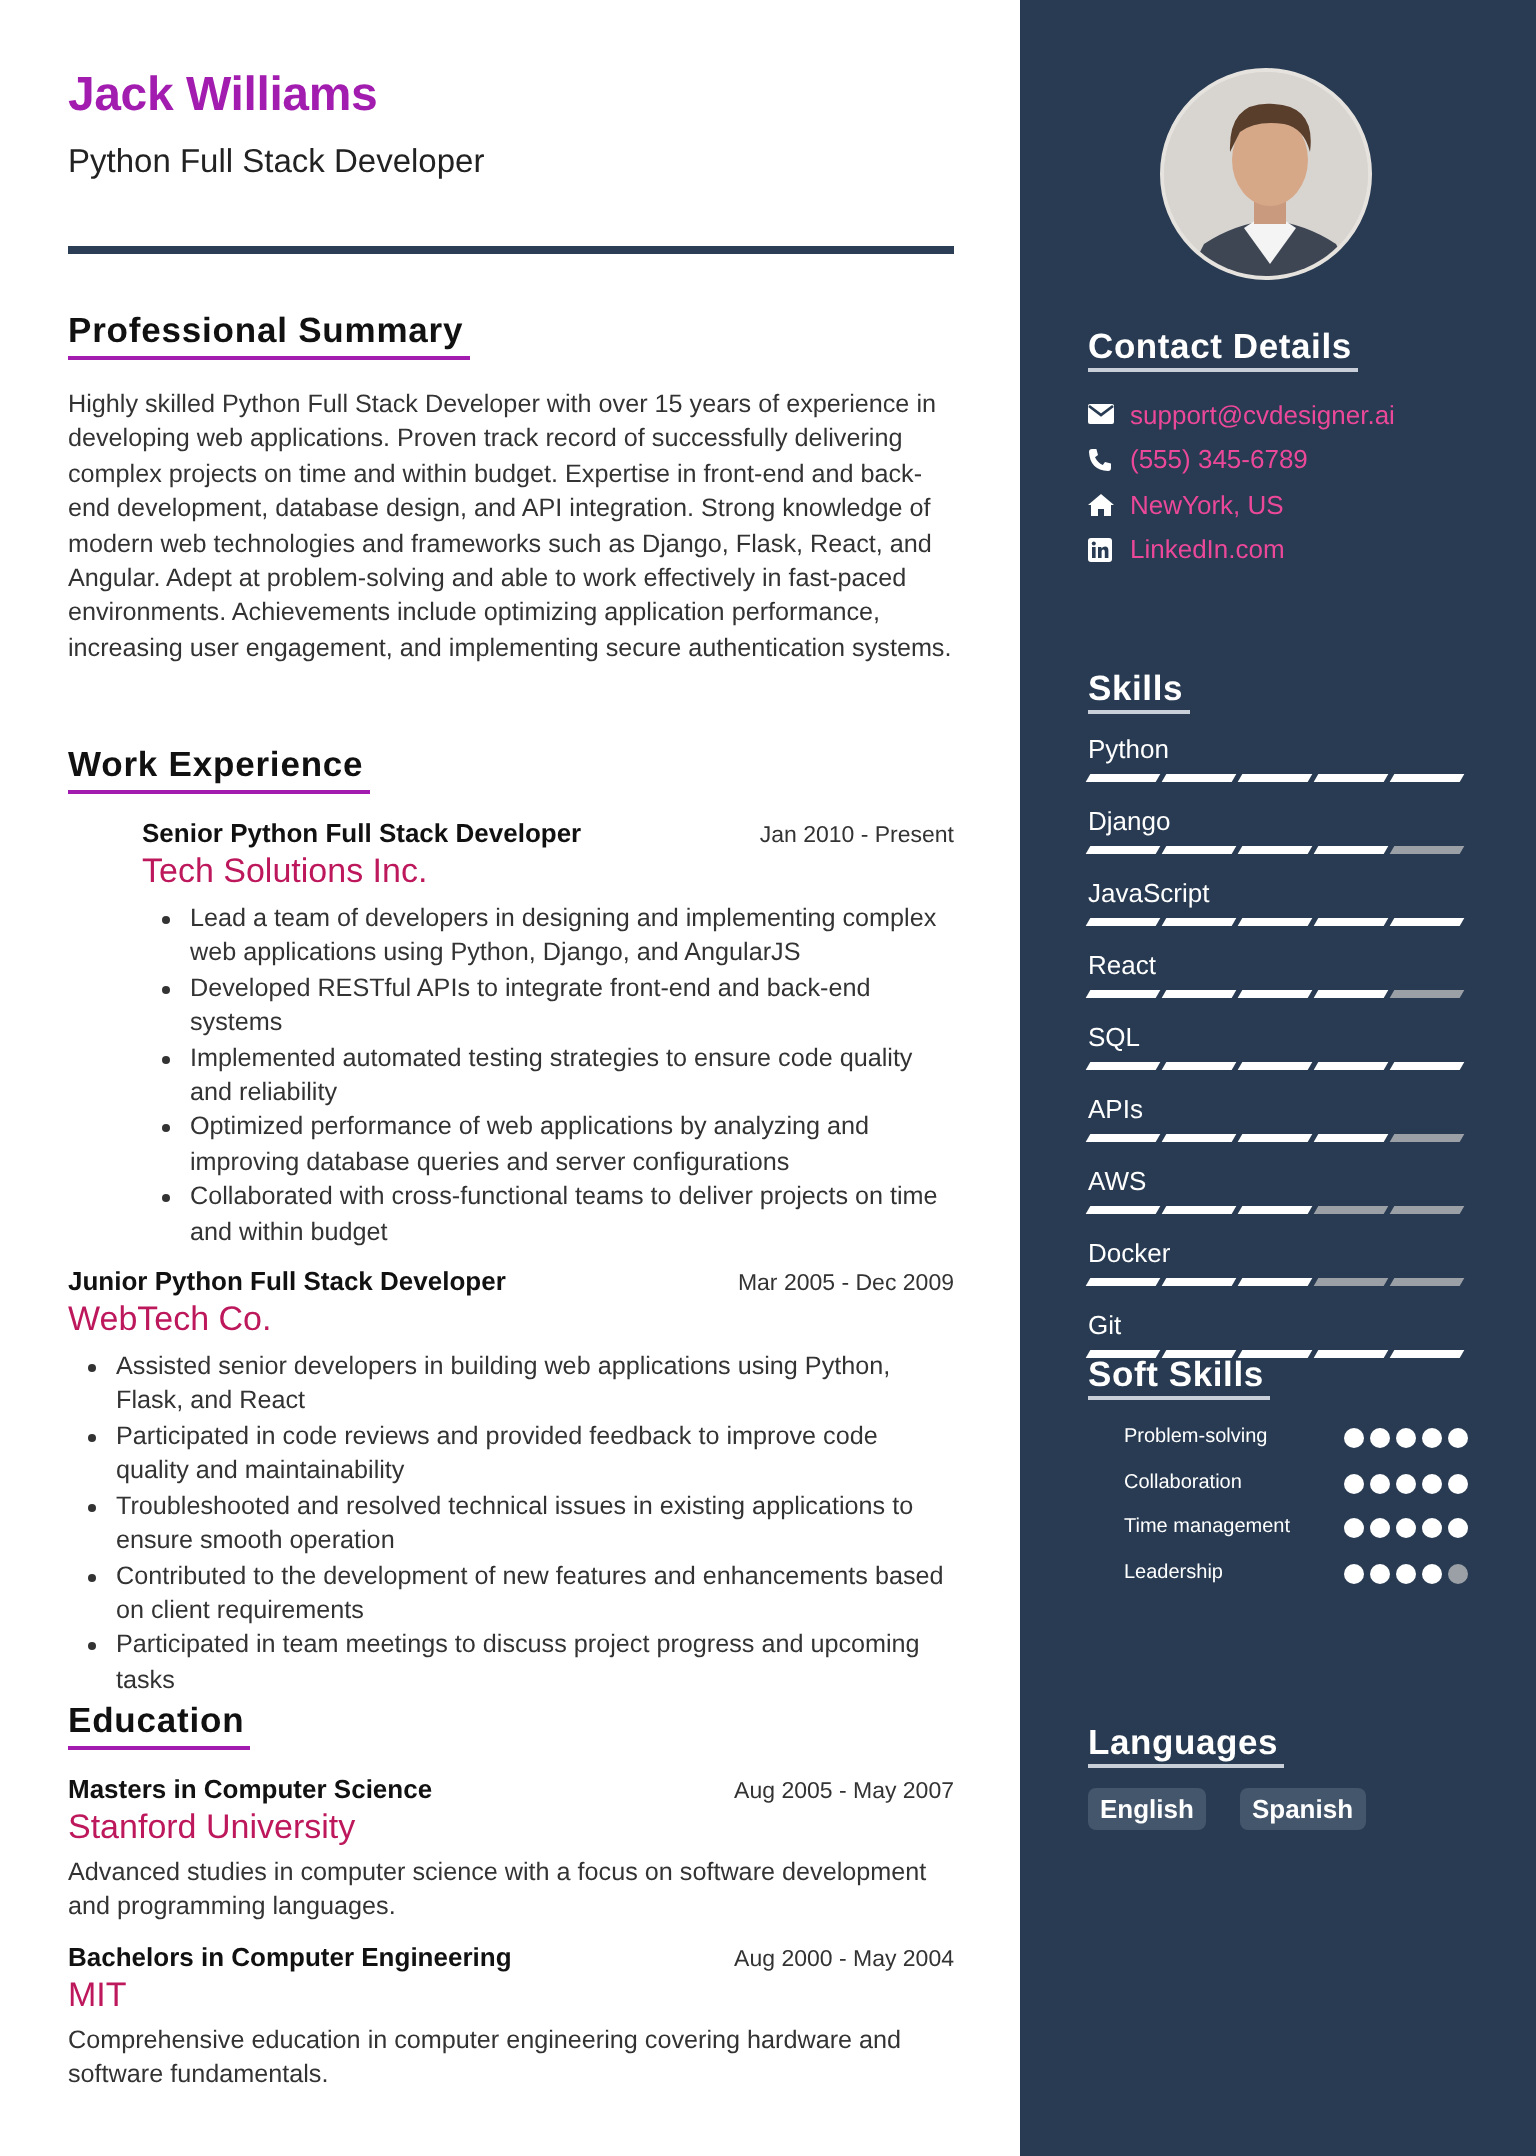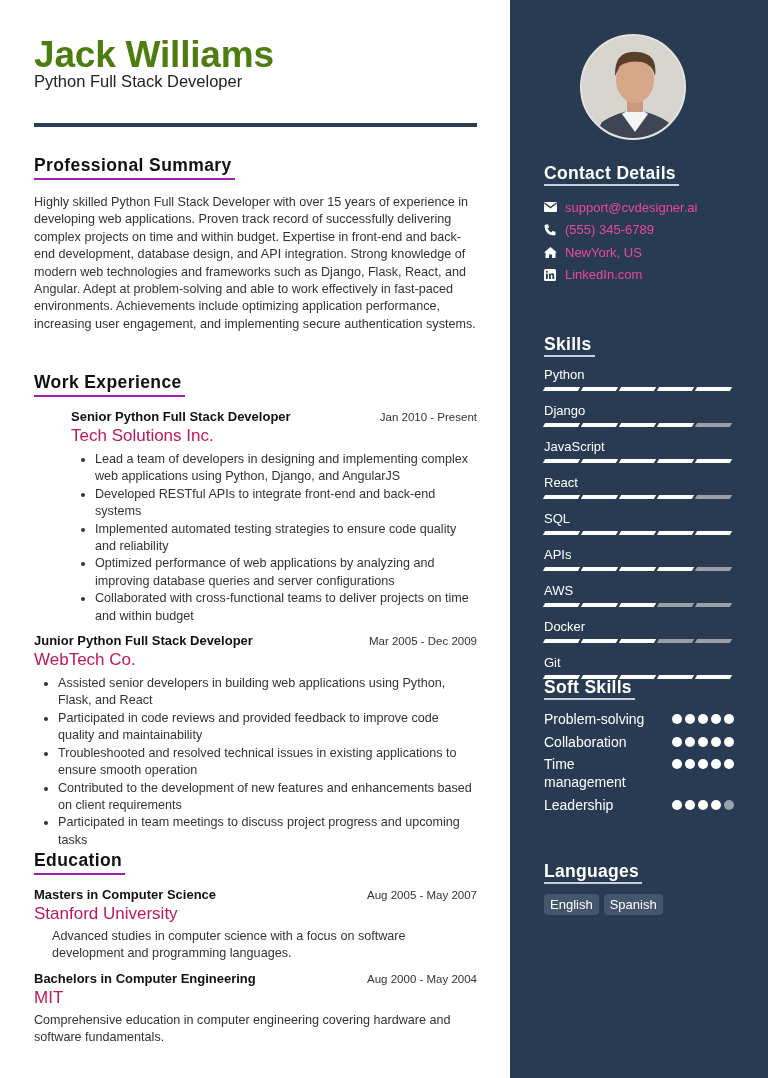--- a/index.html
+++ b/index.html
@@ -2,21 +2,21 @@
 <html><head>
 <meta charset="utf-8">
 <style>
   * { box-sizing: border-box; margin: 0; padding: 0; }
   html, body { width: 768px; height: 1078px; background: #ffffff; }
   body { font-family: "Liberation Sans", "DejaVu Sans", sans-serif; color: #222; position: relative; overflow: hidden; }
 
   .main { position: absolute; left: 0; top: 0; width: 510px; height: 1078px; padding: 0 33px 0 34px; }
   .sidebar { position: absolute; left: 510px; top: 0; width: 258px; height: 1078px; background: #283b52; color: #fff; padding: 0 34px; }
 
-  .name { position: absolute; left: 34px; top: 34px; font-size: 37px; font-weight: bold; color: #4d7c0f; letter-spacing: -0.2px; }
+  .name { position: absolute; left: 34px; top: 34px; font-size: 24px; font-weight: bold; color: #a21caf; letter-spacing: -0.2px; }
   .role { position: absolute; left: 34px; top: 72px; font-size: 16.5px; color: #222; }
   .rule { position: absolute; left: 34px; top: 123px; width: 443px; height: 4px; background: #2c3e55; }
 
   .sec-title { display: inline-block; font-size: 17.5px; font-weight: bold; color: #111; letter-spacing: 0.4px; padding-bottom: 2px; border-bottom: 2px solid #a21caf; padding-right: 3px; }
   .block { position: absolute; left: 34px; width: 443px; }
 
   .para { font-size: 12.6px; line-height: 17.4px; color: #333; }
   .job-head { display: flex; justify-content: space-between; align-items: baseline; }
   .job-title { font-size: 13px; font-weight: bold; color: #111; }
   .job-date { font-size: 11.5px; color: #333; }
@@ -31,27 +31,27 @@
   .side-block { position: absolute; left: 544px; width: 190px; }
 
   .contact-row { display: flex; align-items: center; font-size: 13px; color: #ec4899; height: 22.5px; }
   .contact-row .ic { width: 21px; display: inline-flex; align-items: center; }
 
   .skill-name { font-size: 13px; color: #fff; height: 18px; line-height: 18px; }
   .skill-bar { display: flex; gap: 3px; margin: 3px 0 10px 0; height: 5px; }
   .seg { width: 35px; height: 4px; transform: skewX(-30deg); background: #ffffff; }
   .seg.off { background: #9aa0a6; }
 
-  .soft-row { display: flex; justify-content: space-between; align-items: flex-start; font-size: 14px; color: #fff; line-height: 18px; margin-bottom: 4.5px; }
+  .soft-row { display: flex; justify-content: flex-end; align-items: flex-start; font-size: 10px; color: #fff; line-height: 18px; margin-bottom: 4.5px; }
   .soft-label { width: 110px; }
   .dots { display: flex; gap: 3px; padding-top: 4px; }
   .dot { width: 10px; height: 10px; border-radius: 50%; background: #ffffff; }
   .dot.off { background: #9aa0a6; }
 
-  .lang-wrap { display: flex; gap: 5px; margin-top: 10px; }
+  .lang-wrap { display: flex; gap: 17px; margin-top: 10px; font-weight: bold; }
   .lang-pill { background: #44566b; color: #fff; font-size: 13px; padding: 3px 6px; border-radius: 4px; }
 </style>
 </head>
 <body>
 
 <div class="main"></div>
 
 <div class="name">Jack Williams</div>
 <div class="role">Python Full Stack Developer</div>
 <div class="rule"></div>
@@ -97,21 +97,21 @@
 
 <div class="block" style="top:850px;">
   <div class="sec-title">Education</div>
 
   <div style="margin-top:12px;">
     <div class="job-head">
       <span class="job-title">Masters in Computer Science</span>
       <span class="job-date">Aug 2005 - May 2007</span>
     </div>
     <div class="company">Stanford University</div>
-    <p class="para" style="margin-top:4px;margin-left:18px;">Advanced studies in computer science with a focus on software development and programming languages.</p>
+    <p class="para" style="margin-top:4px;">Advanced studies in computer science with a focus on software development and programming languages.</p>
   </div>
 
   <div style="margin-top:8px;">
     <div class="job-head">
       <span class="job-title">Bachelors in Computer Engineering</span>
       <span class="job-date">Aug 2000 - May 2004</span>
     </div>
     <div class="company">MIT</div>
     <p class="para" style="margin-top:4px;">Comprehensive education in computer engineering covering hardware and software fundamentals.</p>
   </div>

